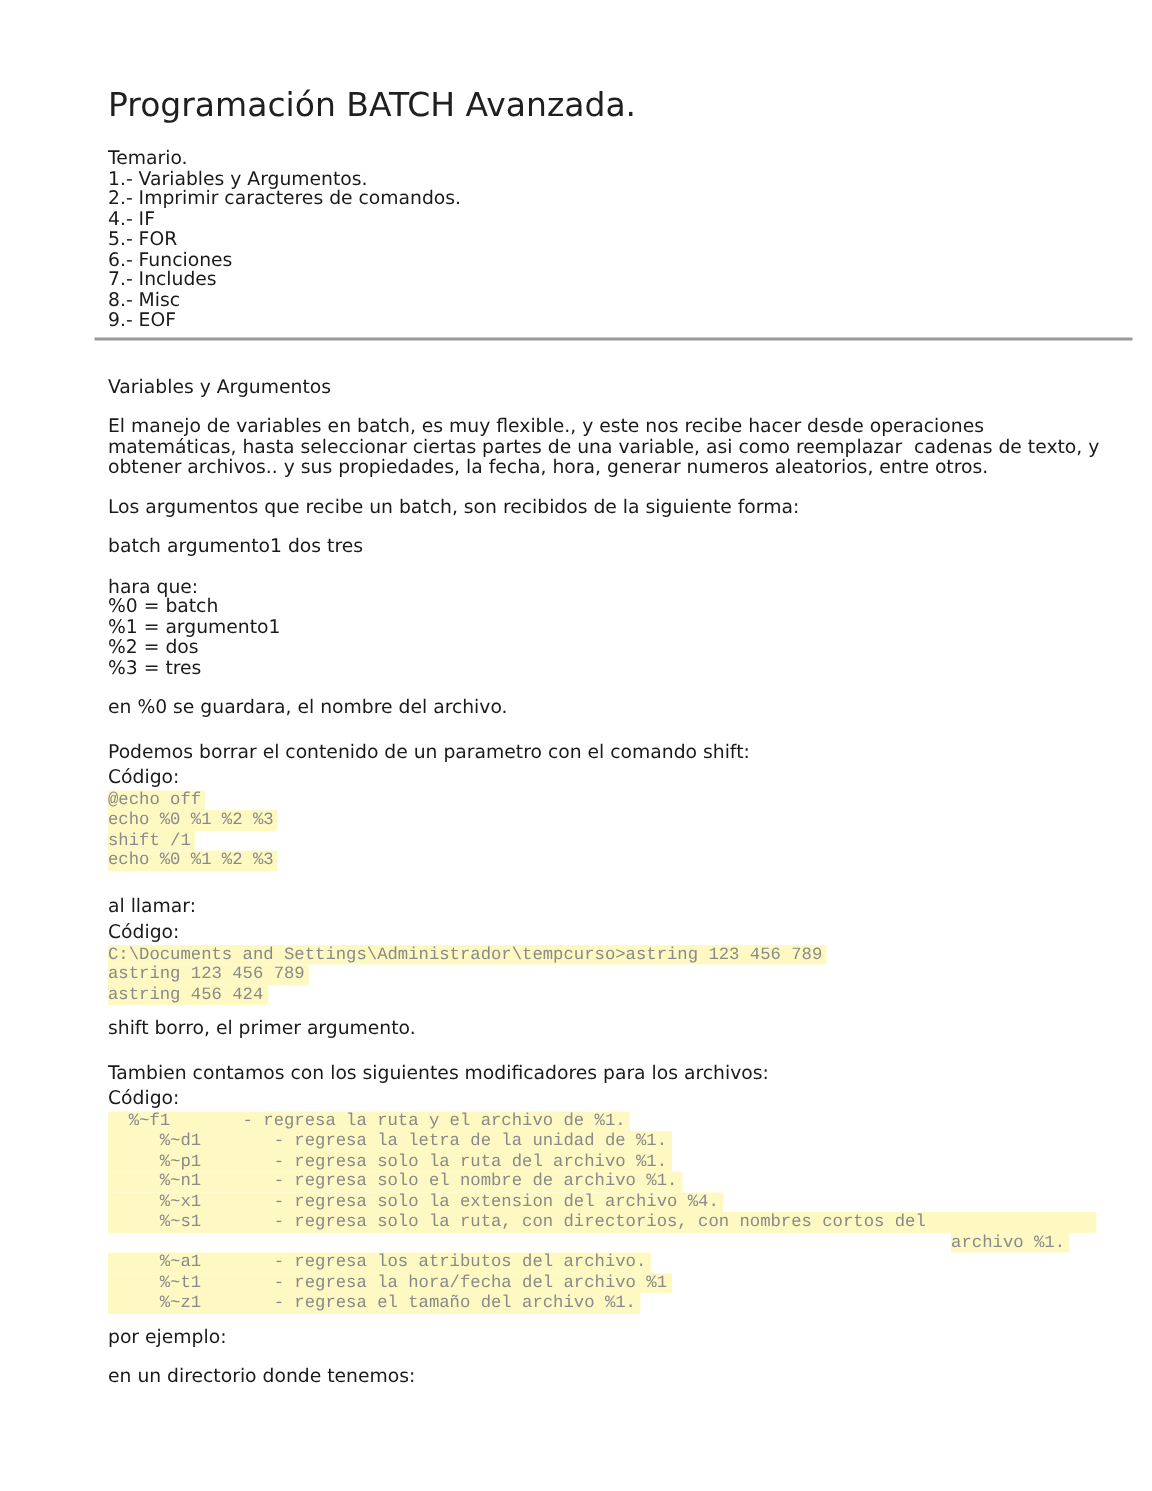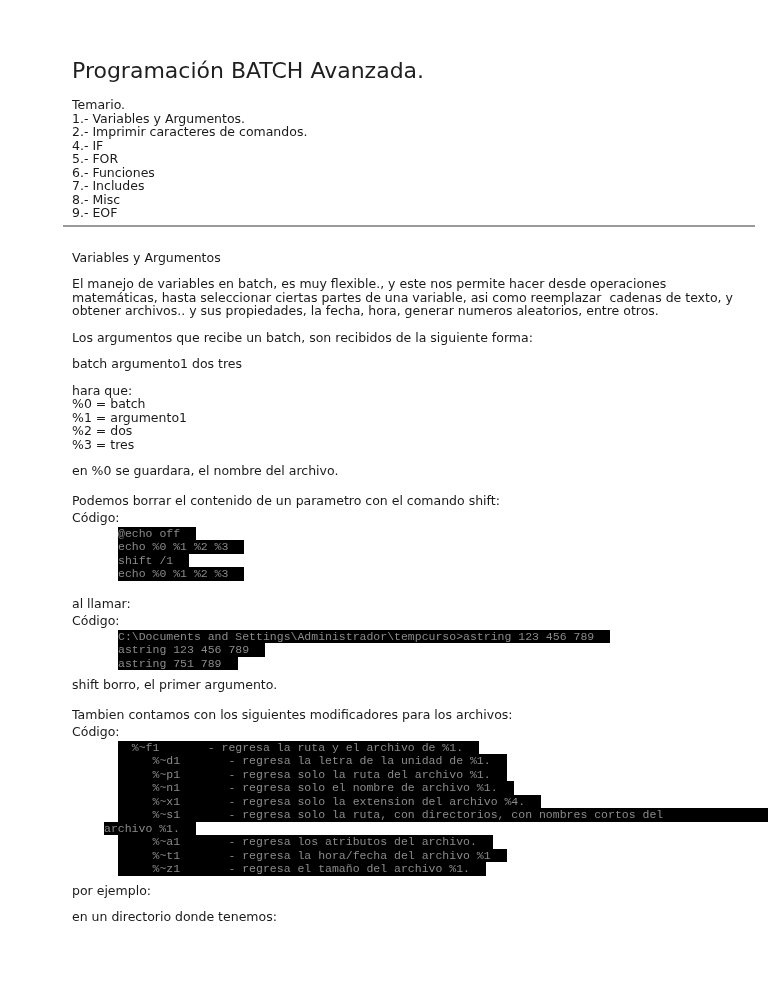--- a/index.html
+++ b/index.html
@@ -25,24 +25,24 @@
     border:none;height:2px;background:#9a9a9a;
     margin:5px 0 24px -9px;width:692px;
   }
   .code{
     font-family:"Liberation Mono","DejaVu Sans Mono",monospace;
     font-size:11.5px;line-height:13.5px;color:#8a8a8a;
     margin-bottom:8px;
   }
   .code .line{white-space:pre;min-height:13.5px;}
   .code .line span{
-    background:#000000;display:inline-block;
-    white-space:pre;padding-right:16px;margin-left:46px;
+    background:#fef9c3;display:inline-block;
+    white-space:pre;padding-right:3px;
   }
-  .code .line.outdent{margin-left:-14px;}
+  .code .line.outdent{margin-left:-14px;text-align:right;}
   .code-label{margin-bottom:2px;}
 </style>
 </head>
 <body>
 
 <div class="page">
 
   <h1 class="title">Programación BATCH Avanzada.</h1>
 
   <div>
@@ -55,21 +55,21 @@
     <div class="tline">7.- Includes</div>
     <div class="tline">8.- Misc</div>
     <div class="tline">9.- EOF</div>
   </div>
 
   <hr class="rule">
 
   <div class="tline bold mb1">Variables y Argumentos</div>
 
   <div class="mb1">
-    <div class="tline">El manejo de variables en batch, es muy flexible., y este nos permite hacer desde operaciones</div>
+    <div class="tline">El manejo de variables en batch, es muy flexible., y este nos recibe hacer desde operaciones</div>
     <div class="tline">matemáticas, hasta seleccionar ciertas partes de una variable, asi como reemplazar  cadenas de texto, y</div>
     <div class="tline">obtener archivos.. y sus propiedades, la fecha, hora, generar numeros aleatorios, entre otros.</div>
   </div>
 
   <div class="tline mb1">Los argumentos que recibe un batch, son recibidos de la siguiente forma:</div>
 
   <div class="tline mb1">batch argumento1 dos tres</div>
 
   <div class="mb1">
     <div class="tline">hara que:</div>
@@ -90,21 +90,21 @@
     <div class="line"><span>shift /1</span></div>
     <div class="line"><span>echo %0 %1 %2 %3</span></div>
   </div>
 
   <div class="tline mb-sm">al llamar:</div>
 
   <div class="tline code-label">Código:</div>
   <div class="code">
     <div class="line"><span>C:\Documents and Settings\Administrador\tempcurso&gt;astring 123 456 789</span></div>
     <div class="line"><span>astring 123 456 789</span></div>
-    <div class="line"><span>astring 751 789</span></div>
+    <div class="line"><span>astring 456 424</span></div>
   </div>
 
   <div class="tline mb1">shift borro, el primer argumento.</div>
 
   <div class="tline mb-sm">Tambien contamos con los siguientes modificadores para los archivos:</div>
 
   <div class="tline code-label">Código:</div>
   <div class="code">
     <div class="line"><span>  %~f1       - regresa la ruta y el archivo de %1.</span></div>
     <div class="line"><span>     %~d1       - regresa la letra de la unidad de %1.</span></div>

